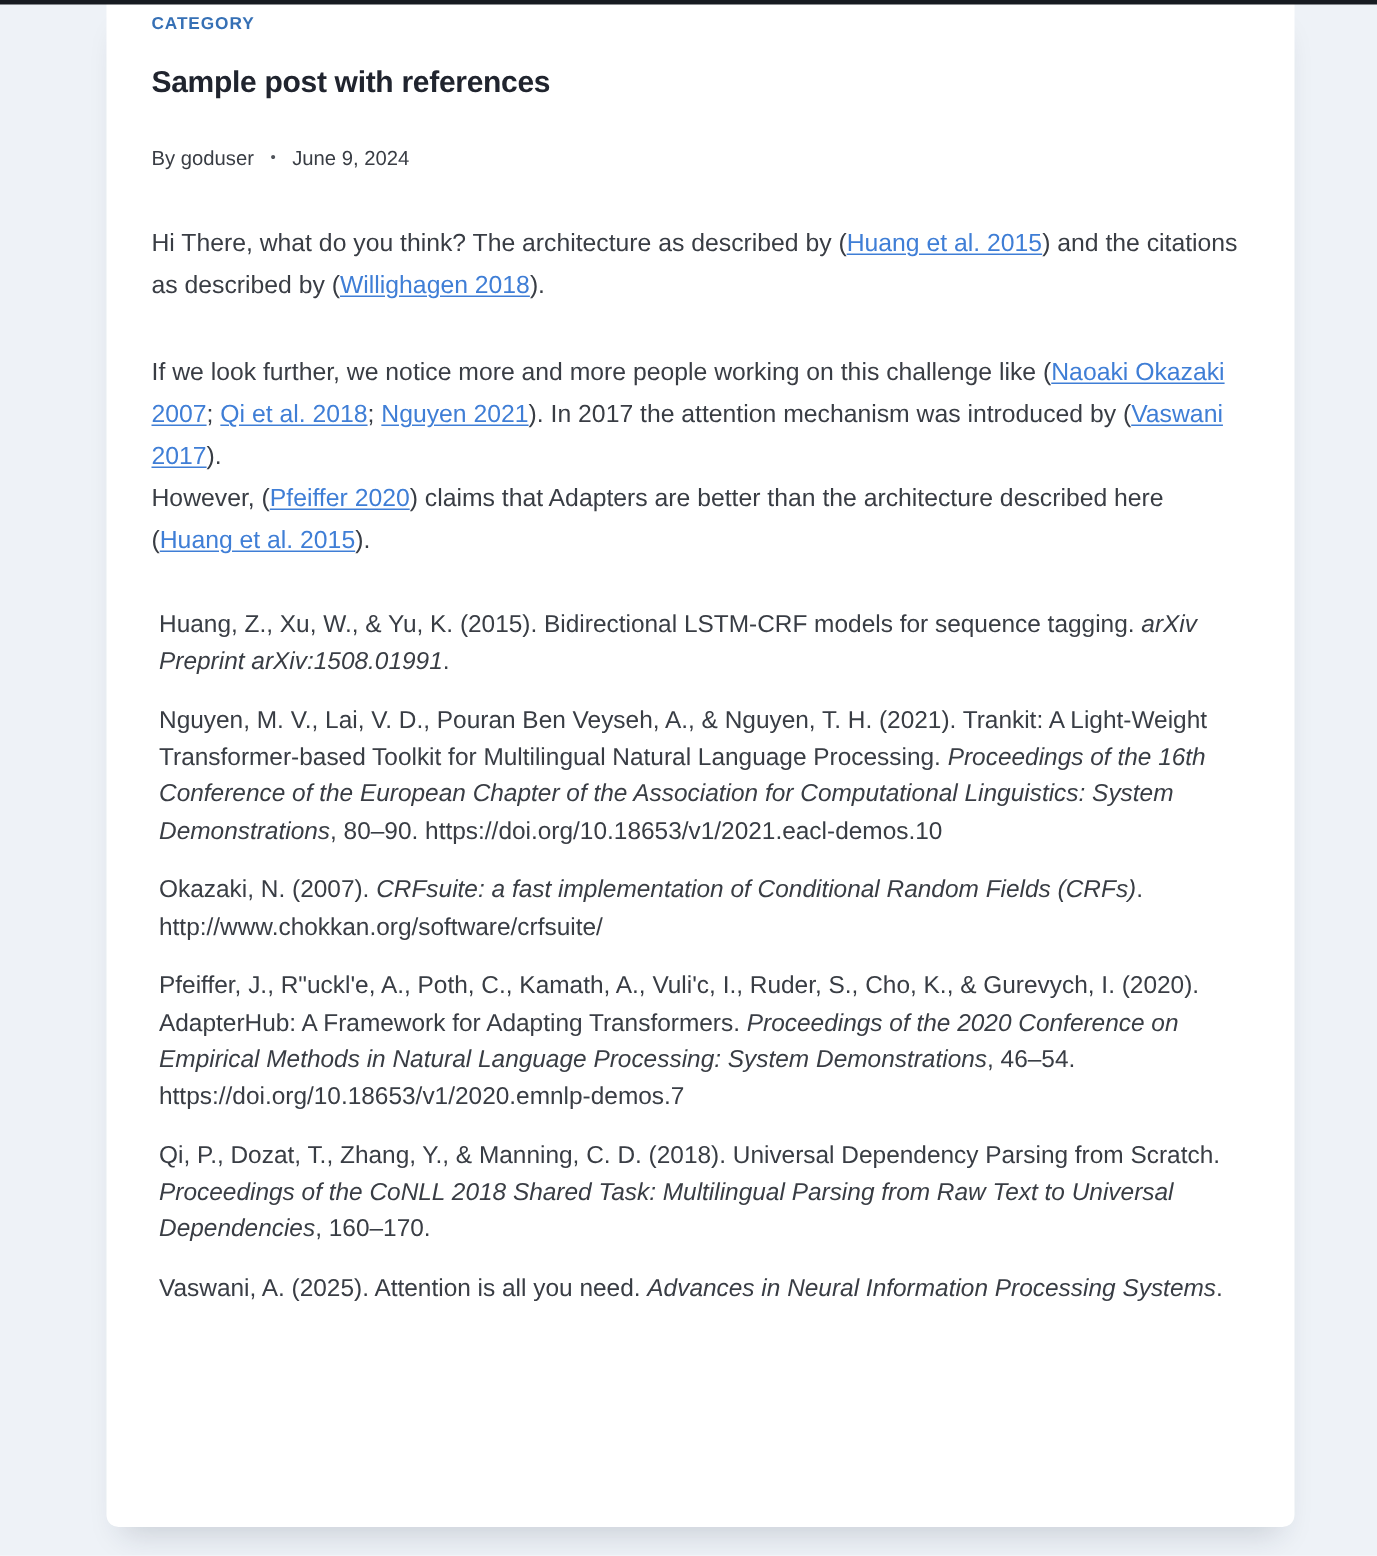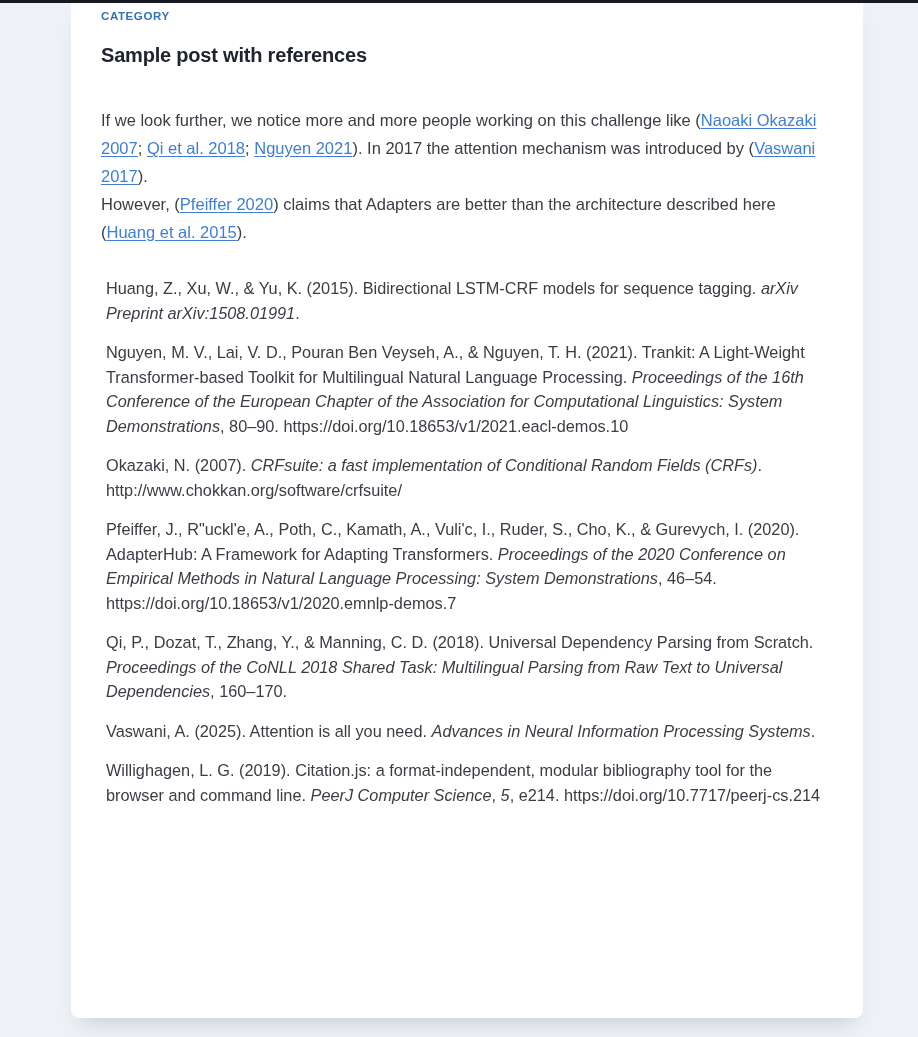--- a/index.html
+++ b/index.html
@@ -96,31 +96,36 @@
 
 <div class="page">
   <div class="top-bar"></div>
 
   <main class="card">
 
     <a class="category">CATEGORY</a>
 
     <h1 class="post-title">Sample post with references</h1>
 
+    <div class="byline">
+      <span>By goduser</span>
+      <span class="sep">•</span>
+      <span>June 9, 2024</span>
+    </div>
 
     <article class="post-body">
+      <p class="body-p rich"><span>Hi There, what do you think? The architecture as described by (</span><a href="#" class="citation-link">Huang et al. 2015</a><span>) and the citations as described by (</span><a href="#" class="citation-link">Willighagen 2018</a><span>).</span></p>
 
       <p class="body-p rich"><span>If we look further, we notice more and more people working on this challenge like (</span><a href="#" class="citation-link">Naoaki Okazaki 2007</a><span>; </span><a href="#" class="citation-link">Qi et al. 2018</a><span>; </span><a href="#" class="citation-link">Nguyen 2021</a><span>). In 2017 the attention mechanism was introduced by (</span><a href="#" class="citation-link">Vaswani 2017</a><span>).</span><br><span>However, (</span><a href="#" class="citation-link">Pfeiffer 2020</a><span>) claims that Adapters are better than the architecture described here (</span><a href="#" class="citation-link">Huang et al. 2015</a><span>).</span></p>
 
 
       <div class="refs">
         <div class="csl-entry rich"><span>Huang, Z., Xu, W., &amp; Yu, K. (2015). Bidirectional LSTM-CRF models for sequence tagging. </span><em>arXiv Preprint arXiv:1508.01991</em><span>.</span></div>
         <div class="csl-entry rich"><span>Nguyen, M. V., Lai, V. D., Pouran Ben Veyseh, A., &amp; Nguyen, T. H. (2021). Trankit: A Light-Weight Transformer-based Toolkit for Multilingual Natural Language Processing. </span><em>Proceedings of the 16th Conference of the European Chapter of the Association for Computational Linguistics: System Demonstrations</em><span>, 80–90. https://doi.org/10.18653/v1/2021.eacl-demos.10</span></div>
         <div class="csl-entry rich"><span>Okazaki, N. (2007). </span><em>CRFsuite: a fast implementation of Conditional Random Fields (CRFs)</em><span>. http://www.chokkan.org/software/crfsuite/</span></div>
         <div class="csl-entry rich"><span>Pfeiffer, J., R"uckl'e, A., Poth, C., Kamath, A., Vuli'c, I., Ruder, S., Cho, K., &amp; Gurevych, I. (2020). AdapterHub: A Framework for Adapting Transformers. </span><em>Proceedings of the 2020 Conference on Empirical Methods in Natural Language Processing: System Demonstrations</em><span>, 46–54. https://doi.org/10.18653/v1/2020.emnlp-demos.7</span></div>
         <div class="csl-entry rich"><span>Qi, P., Dozat, T., Zhang, Y., &amp; Manning, C. D. (2018). Universal Dependency Parsing from Scratch. </span><em>Proceedings of the CoNLL 2018 Shared Task: Multilingual Parsing from Raw Text to Universal Dependencies</em><span>, 160–170.</span></div>
         <div class="csl-entry rich"><span>Vaswani, A. (2025). Attention is all you need. </span><em>Advances in Neural Information Processing Systems</em><span>.</span></div>
-        <div class="csl-entry rich"><span>Willighagen, L. G. (2019). Citation.js: a format-independent, modular bibliography tool for the browser and command line. </span><em>PeerJ Computer Science</em><span>, </span><em>5</em><span>, e214. https://doi.org/10.7717/peerj-cs.214</span></div>
       </div>
     </article>
 
   </main>
 </div>
 
 </body></html>

